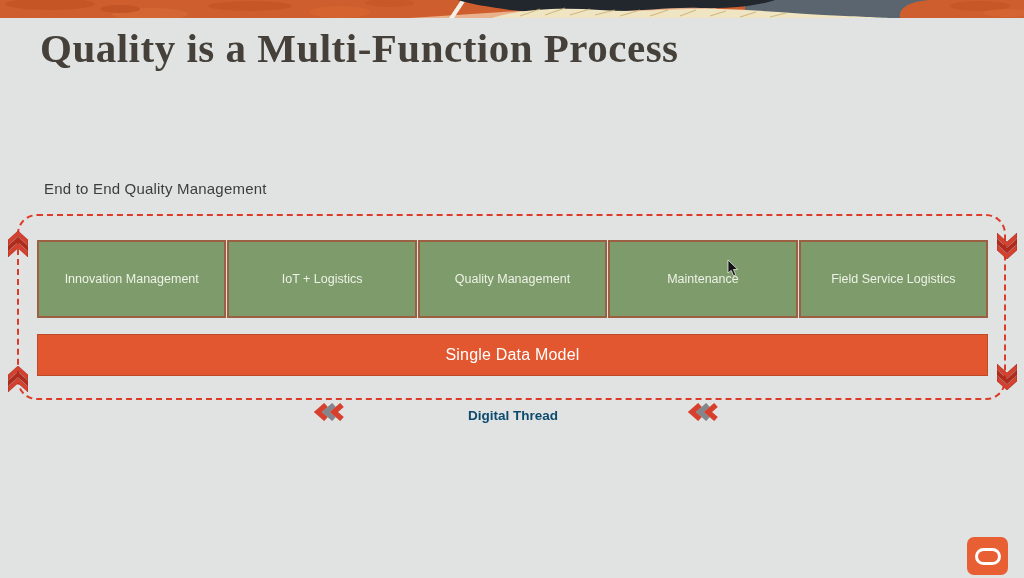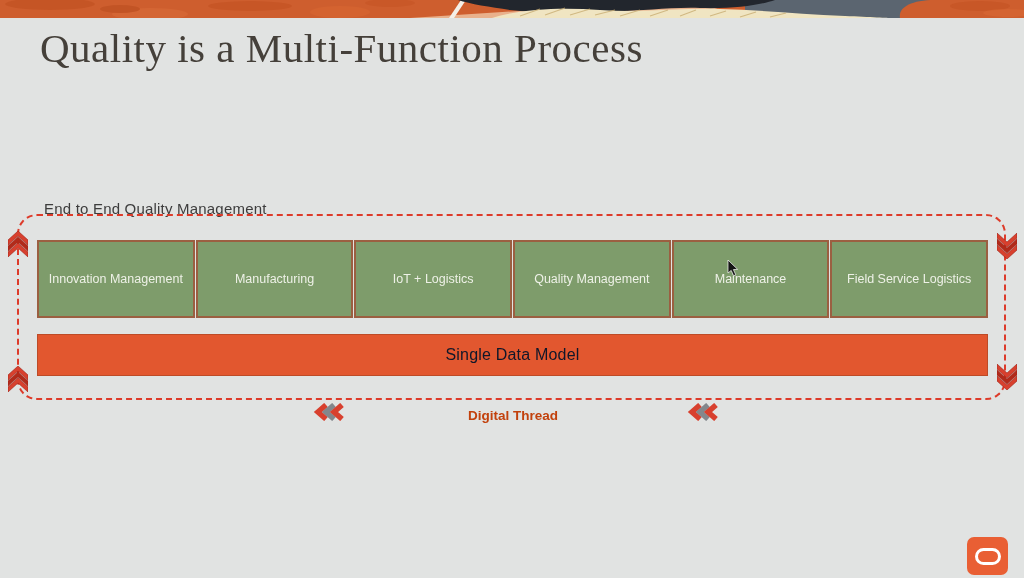--- a/index.html
+++ b/index.html
@@ -6,26 +6,26 @@
   body{
     width:1024px;height:578px;position:relative;overflow:hidden;
     background:#e1e3e2;
     font-family:"Liberation Sans", sans-serif;
   }
   .banner{position:absolute;left:0;top:0;width:1024px;height:18px;}
   .banner svg{display:block;width:100%;height:100%;}
   .title{
     position:absolute;left:40px;top:24px;width:940px;
     font-family:"Liberation Serif", serif;
-    font-size:41px;font-weight:400;letter-spacing:0.5px;
+    font-size:41px;font-weight:700;letter-spacing:0.5px;
     color:#45403a;
   }
   .section-label{
     position:absolute;left:44px;top:180px;
-    font-size:15px;color:#3d3d3d;letter-spacing:0.2px;margin-top:20px;
+    font-size:15px;color:#3d3d3d;letter-spacing:0.2px;
   }
   .frame{
     position:absolute;left:17px;top:214px;width:989px;height:186px;
     border:2px dashed #dd3b2a;border-radius:20px;
     box-sizing:border-box;
   }
   .row{
     position:absolute;left:37px;top:240px;width:951px;height:64px;
     display:flex;gap:1px;
   }
@@ -34,31 +34,31 @@
     background:#7e9c6b;border:2px solid #9b5f41;
     display:flex;align-items:center;justify-content:center;
     text-align:center;color:#eef1e7;font-size:12.5px;line-height:1.3;
     padding:2px 4px;
   }
   .bar{
     position:absolute;left:37px;top:334px;width:951px;height:42px;
     box-sizing:border-box;
     background:#e2572f;border:1px solid #bd4b27;
     display:flex;align-items:center;justify-content:center;
-    color:#0f172a;font-size:16px;letter-spacing:0.2px;
+    color:#ffffff;font-size:16px;letter-spacing:0.2px;
   }
   .edge-arrow{position:absolute;width:20px;height:26px;}
   .edge-arrow svg{display:block;width:100%;height:100%;}
   .arrow-left-top{left:8px;top:231px;}
   .arrow-left-bottom{left:8px;top:366px;}
   .arrow-right-top{left:997px;top:233px;}
   .arrow-right-bottom{left:997px;top:364px;}
   .thread-label{
     position:absolute;left:440px;top:408px;width:146px;
-    text-align:center;font-size:13.5px;font-weight:bold;color:#c2410c;
+    text-align:center;font-size:13.5px;font-weight:bold;color:#0c4a6e;
   }
   .chevrons{position:absolute;width:36px;height:18px;top:403px;}
   .chevrons svg{display:block;width:100%;height:100%;}
   .chevrons-left{left:312px;}
   .chevrons-right{left:686px;}
   .logo{
     position:absolute;left:967px;top:537px;width:41px;height:38px;
     background:#e95f34;border-radius:7px;
     display:flex;align-items:center;justify-content:center;
   }
@@ -106,21 +106,20 @@
 </div>
 
 <div class="title">Quality is a Multi-Function Process</div>
 
 <div class="section-label">End to End Quality Management</div>
 
 <div class="frame"></div>
 
 <div class="row">
   <div class="pbox">Innovation Management</div>
-  <div class="pbox">Manufacturing</div>
   <div class="pbox">IoT + Logistics</div>
   <div class="pbox">Quality Management</div>
   <div class="pbox">Maintenance</div>
   <div class="pbox">Field Service Logistics</div>
 </div>
 
 <div class="bar">Single Data Model</div>
 
 <div class="edge-arrow arrow-left-top">
   <svg viewBox="0 0 20 26">

